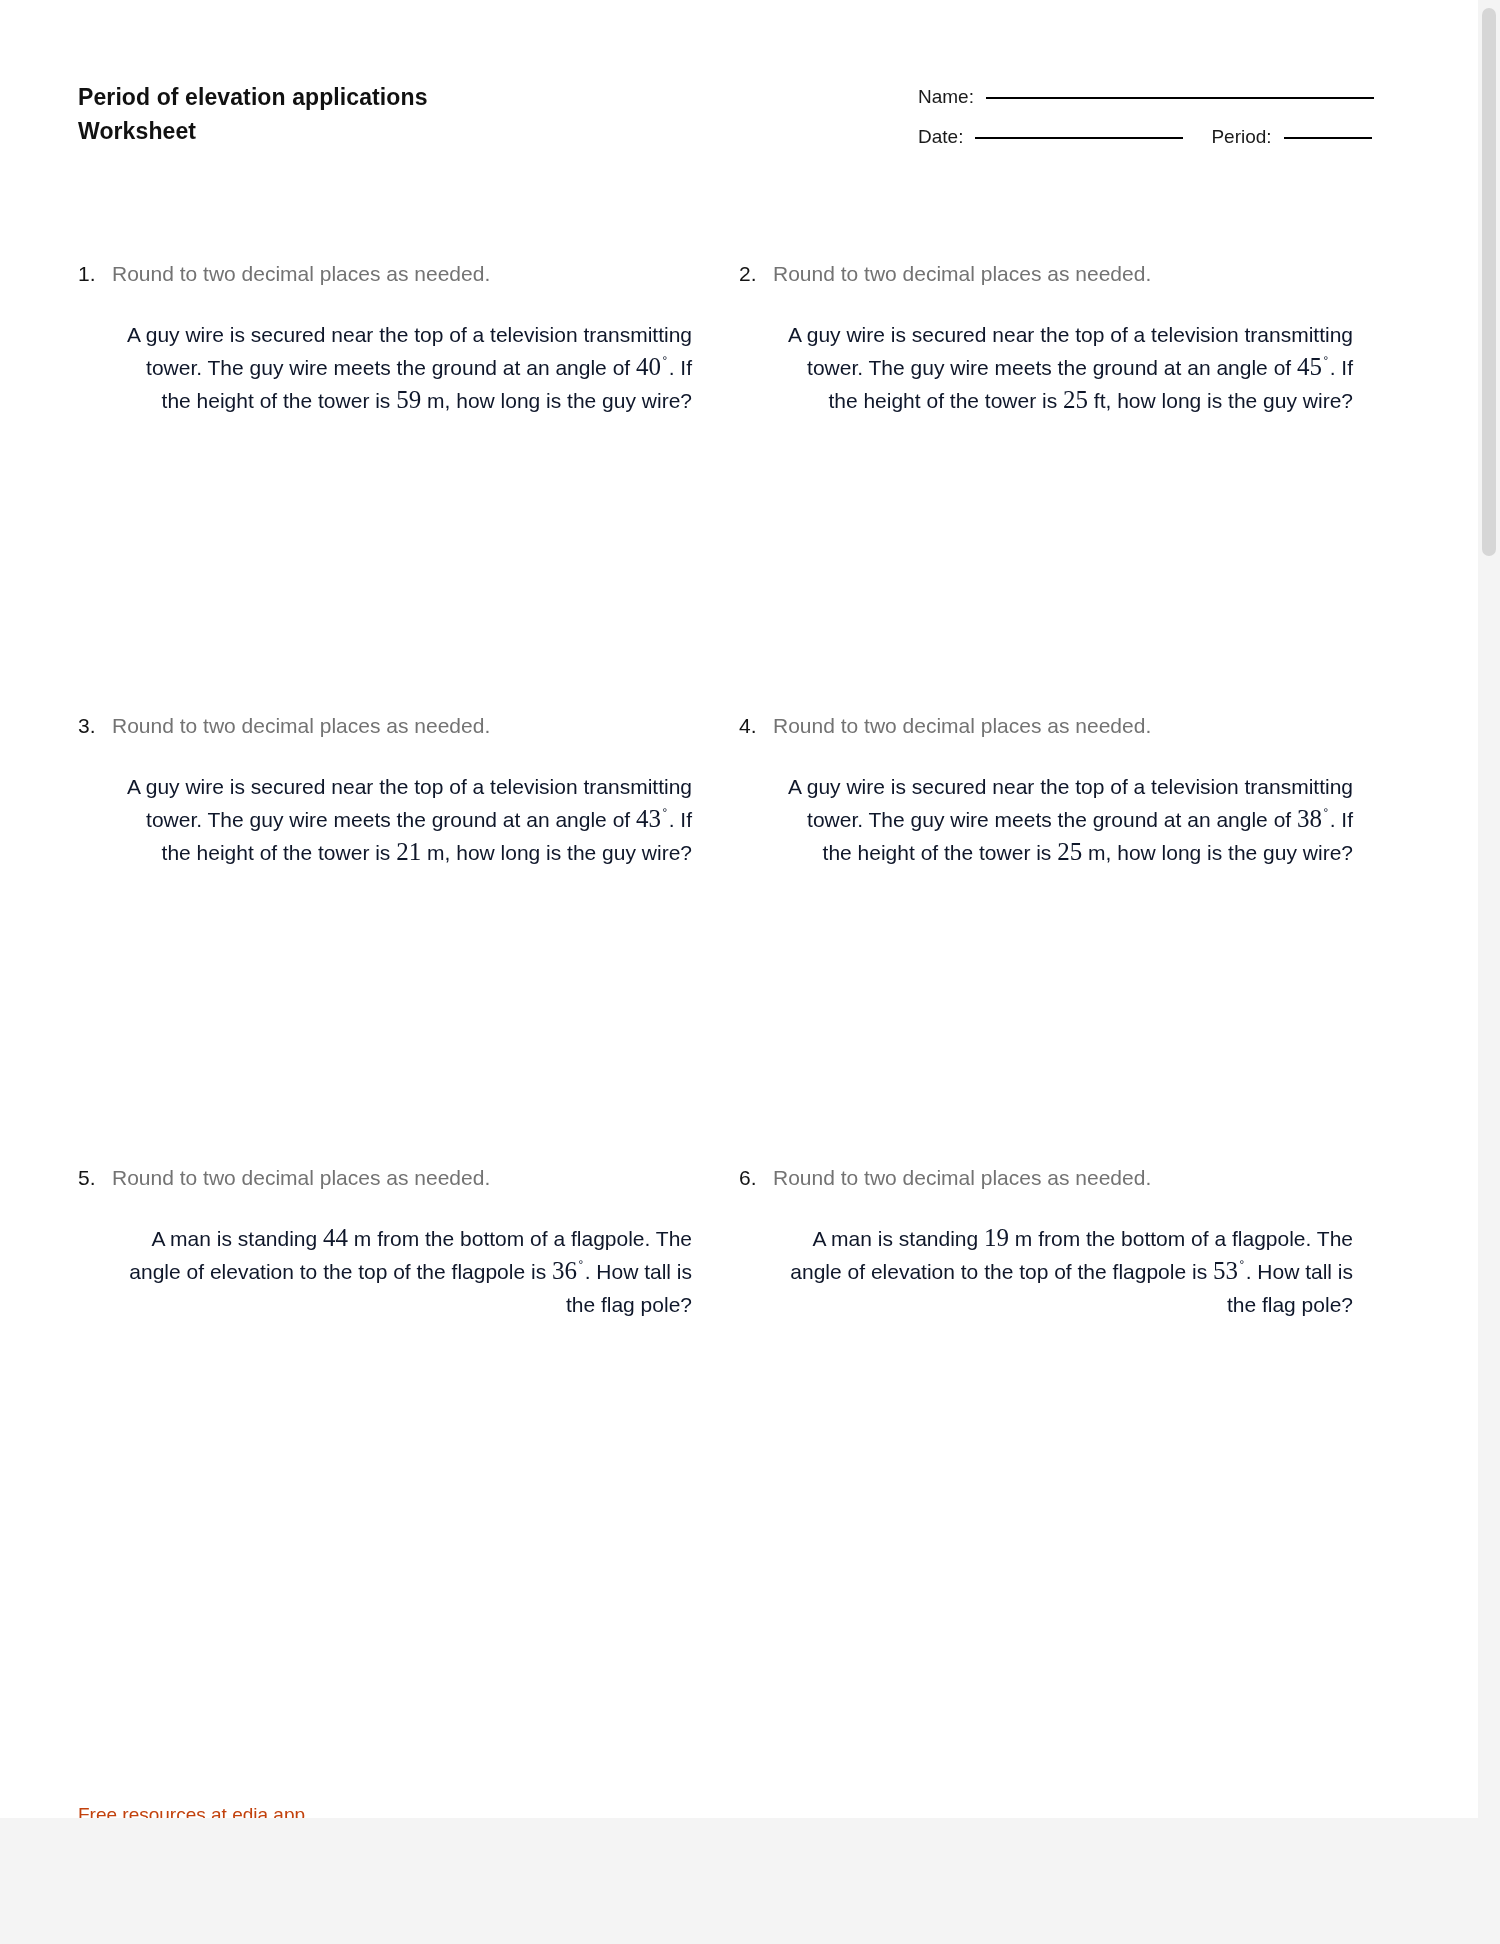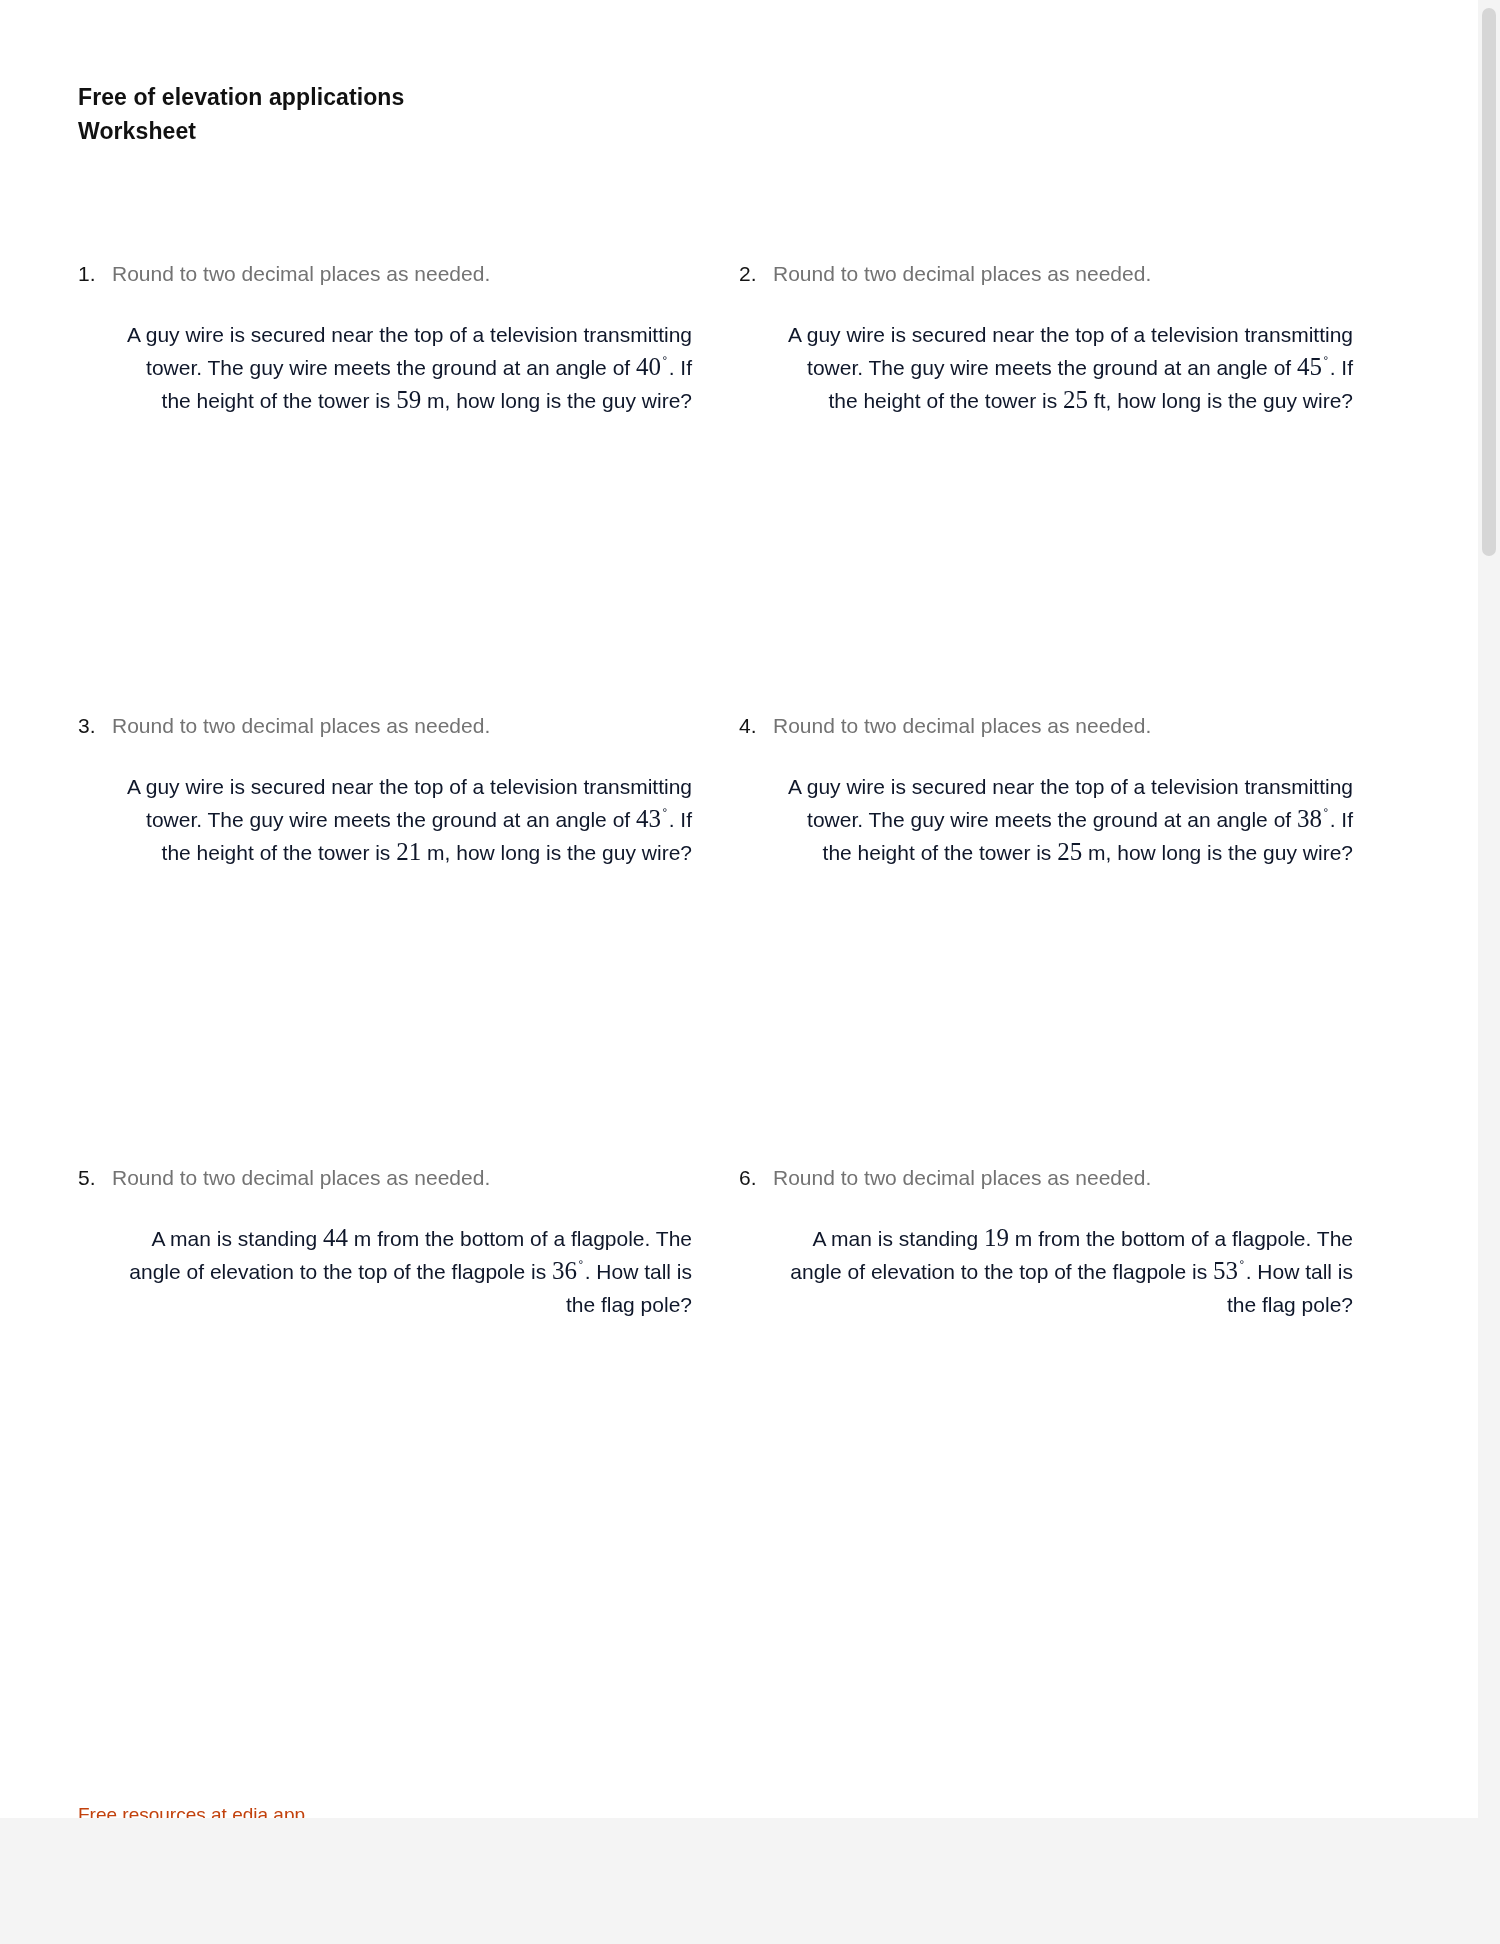--- a/index.html
+++ b/index.html
@@ -215,24 +215,36 @@
 </style>
 </head>
 <body>
 
 <div class="page">
   <div class="page-inner">
 
     <div class="header">
 
       <div class="worksheet-title">
-        <div>Free of elevation applications</div>
+        <div>Period of elevation applications</div>
         <div>Worksheet</div>
       </div>
 
+      <div class="name-block">
+        <div class="field-row">
+          <span class="field-label">Name:</span>
+          <span class="field-rule rule-name"></span>
+        </div>
+        <div class="field-row second">
+          <span class="field-label">Date:</span>
+          <span class="field-rule rule-date"></span>
+          <span class="field-label period-label">Period:</span>
+          <span class="field-rule rule-period"></span>
+        </div>
+      </div>
 
     </div>
 
     <div class="questions">
 
       <div class="qrow">
         <div class="qcell">
           <div class="qinner">
             <div class="q-instruction">
               <span class="q-number">1.</span>

